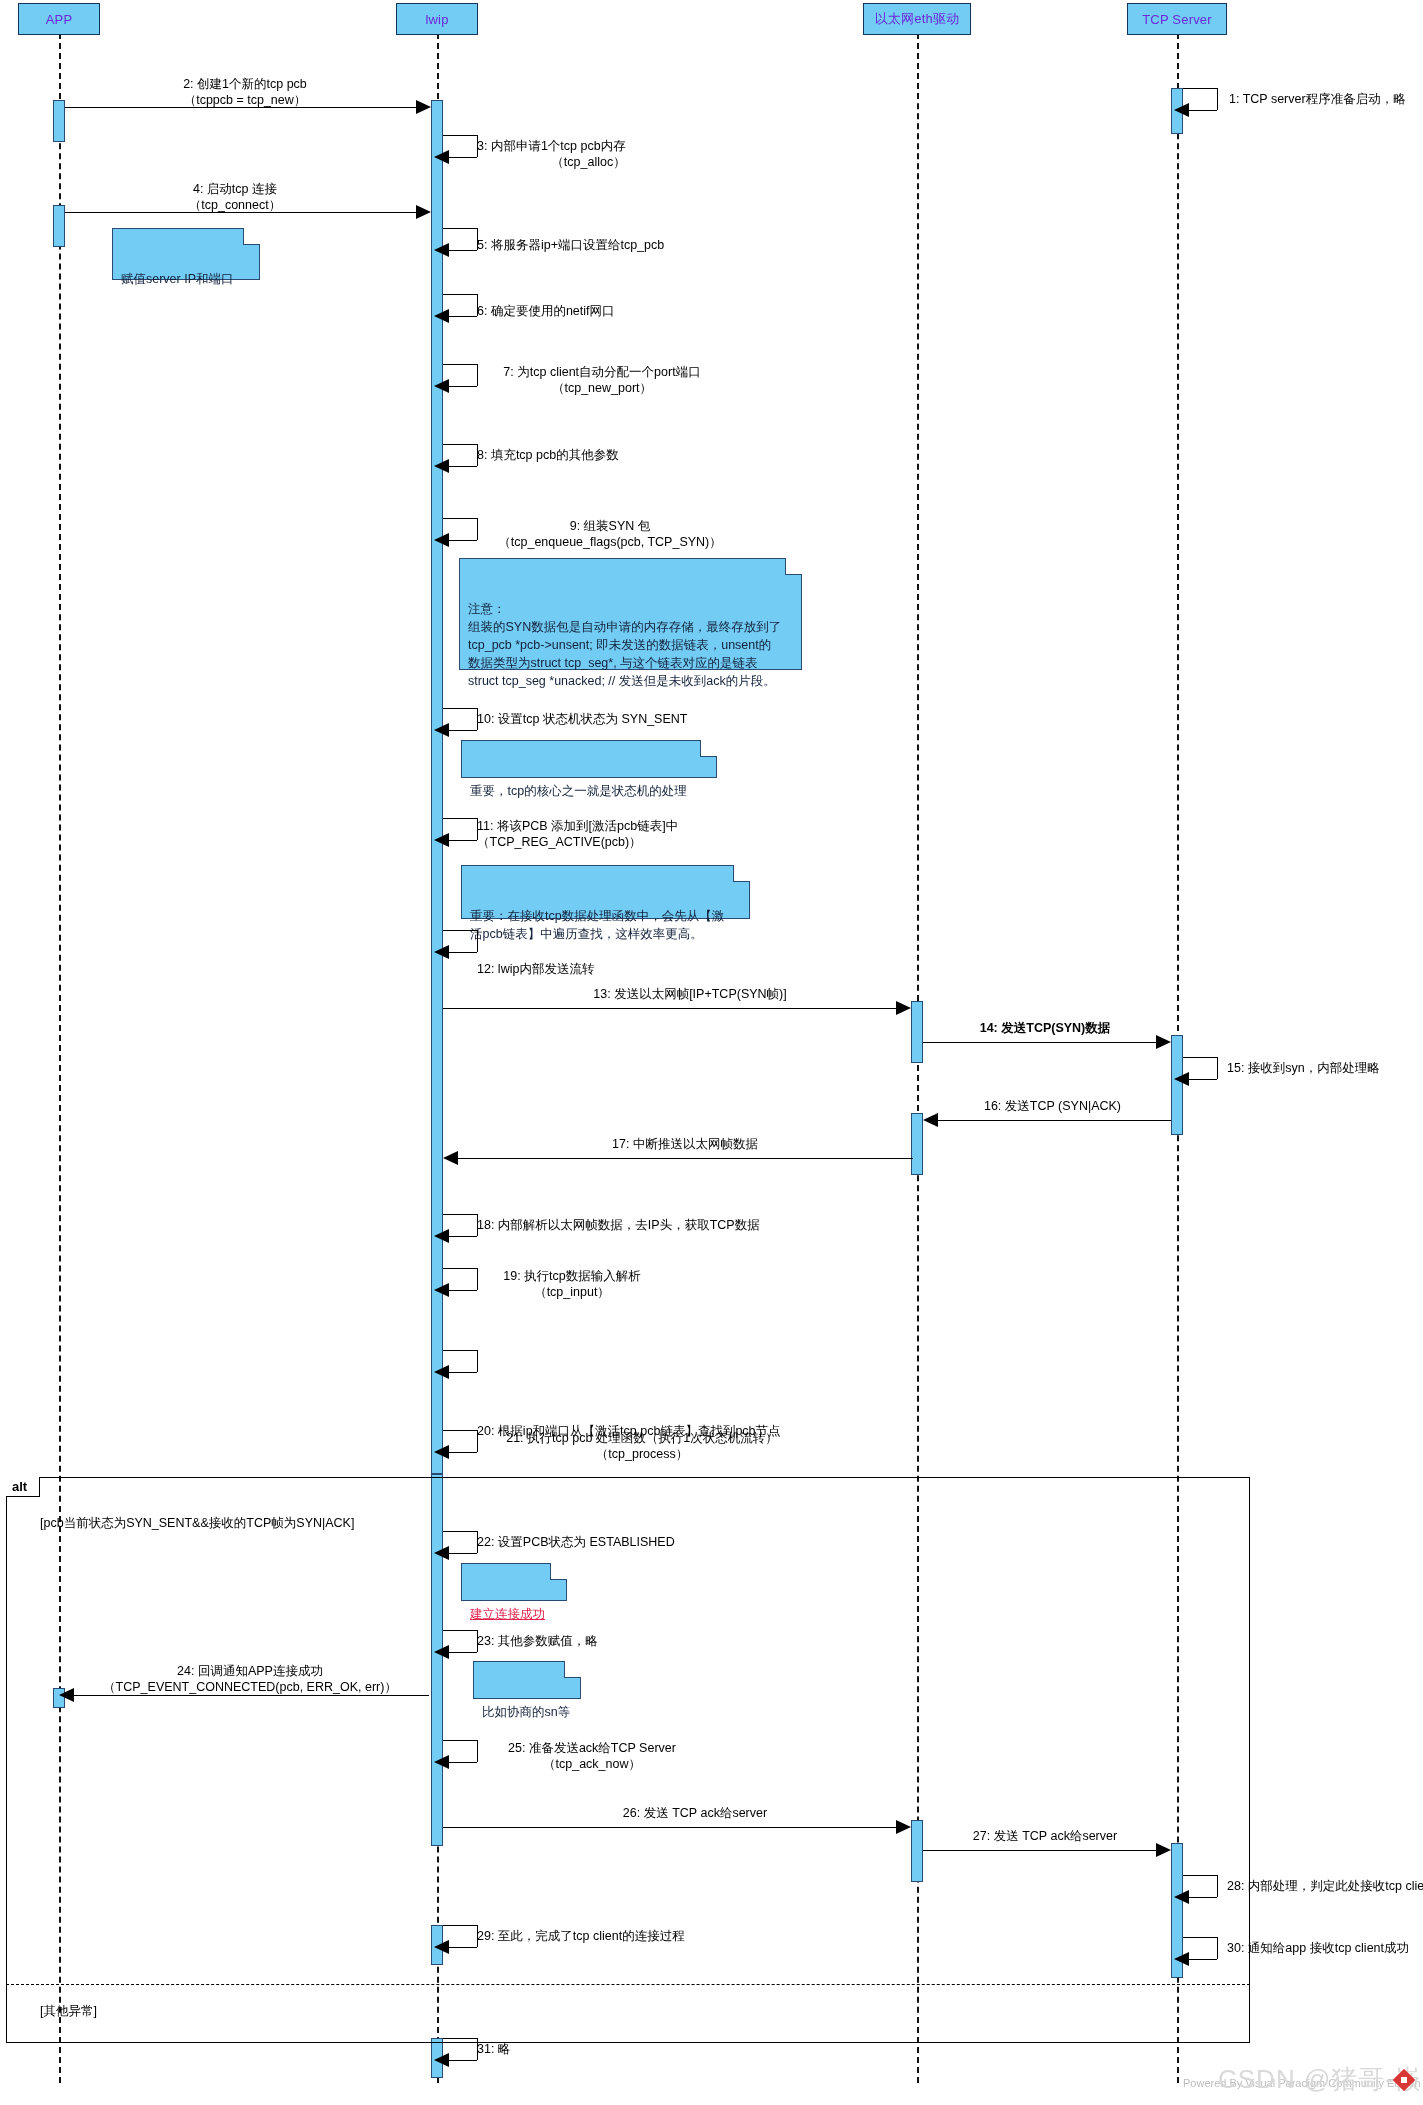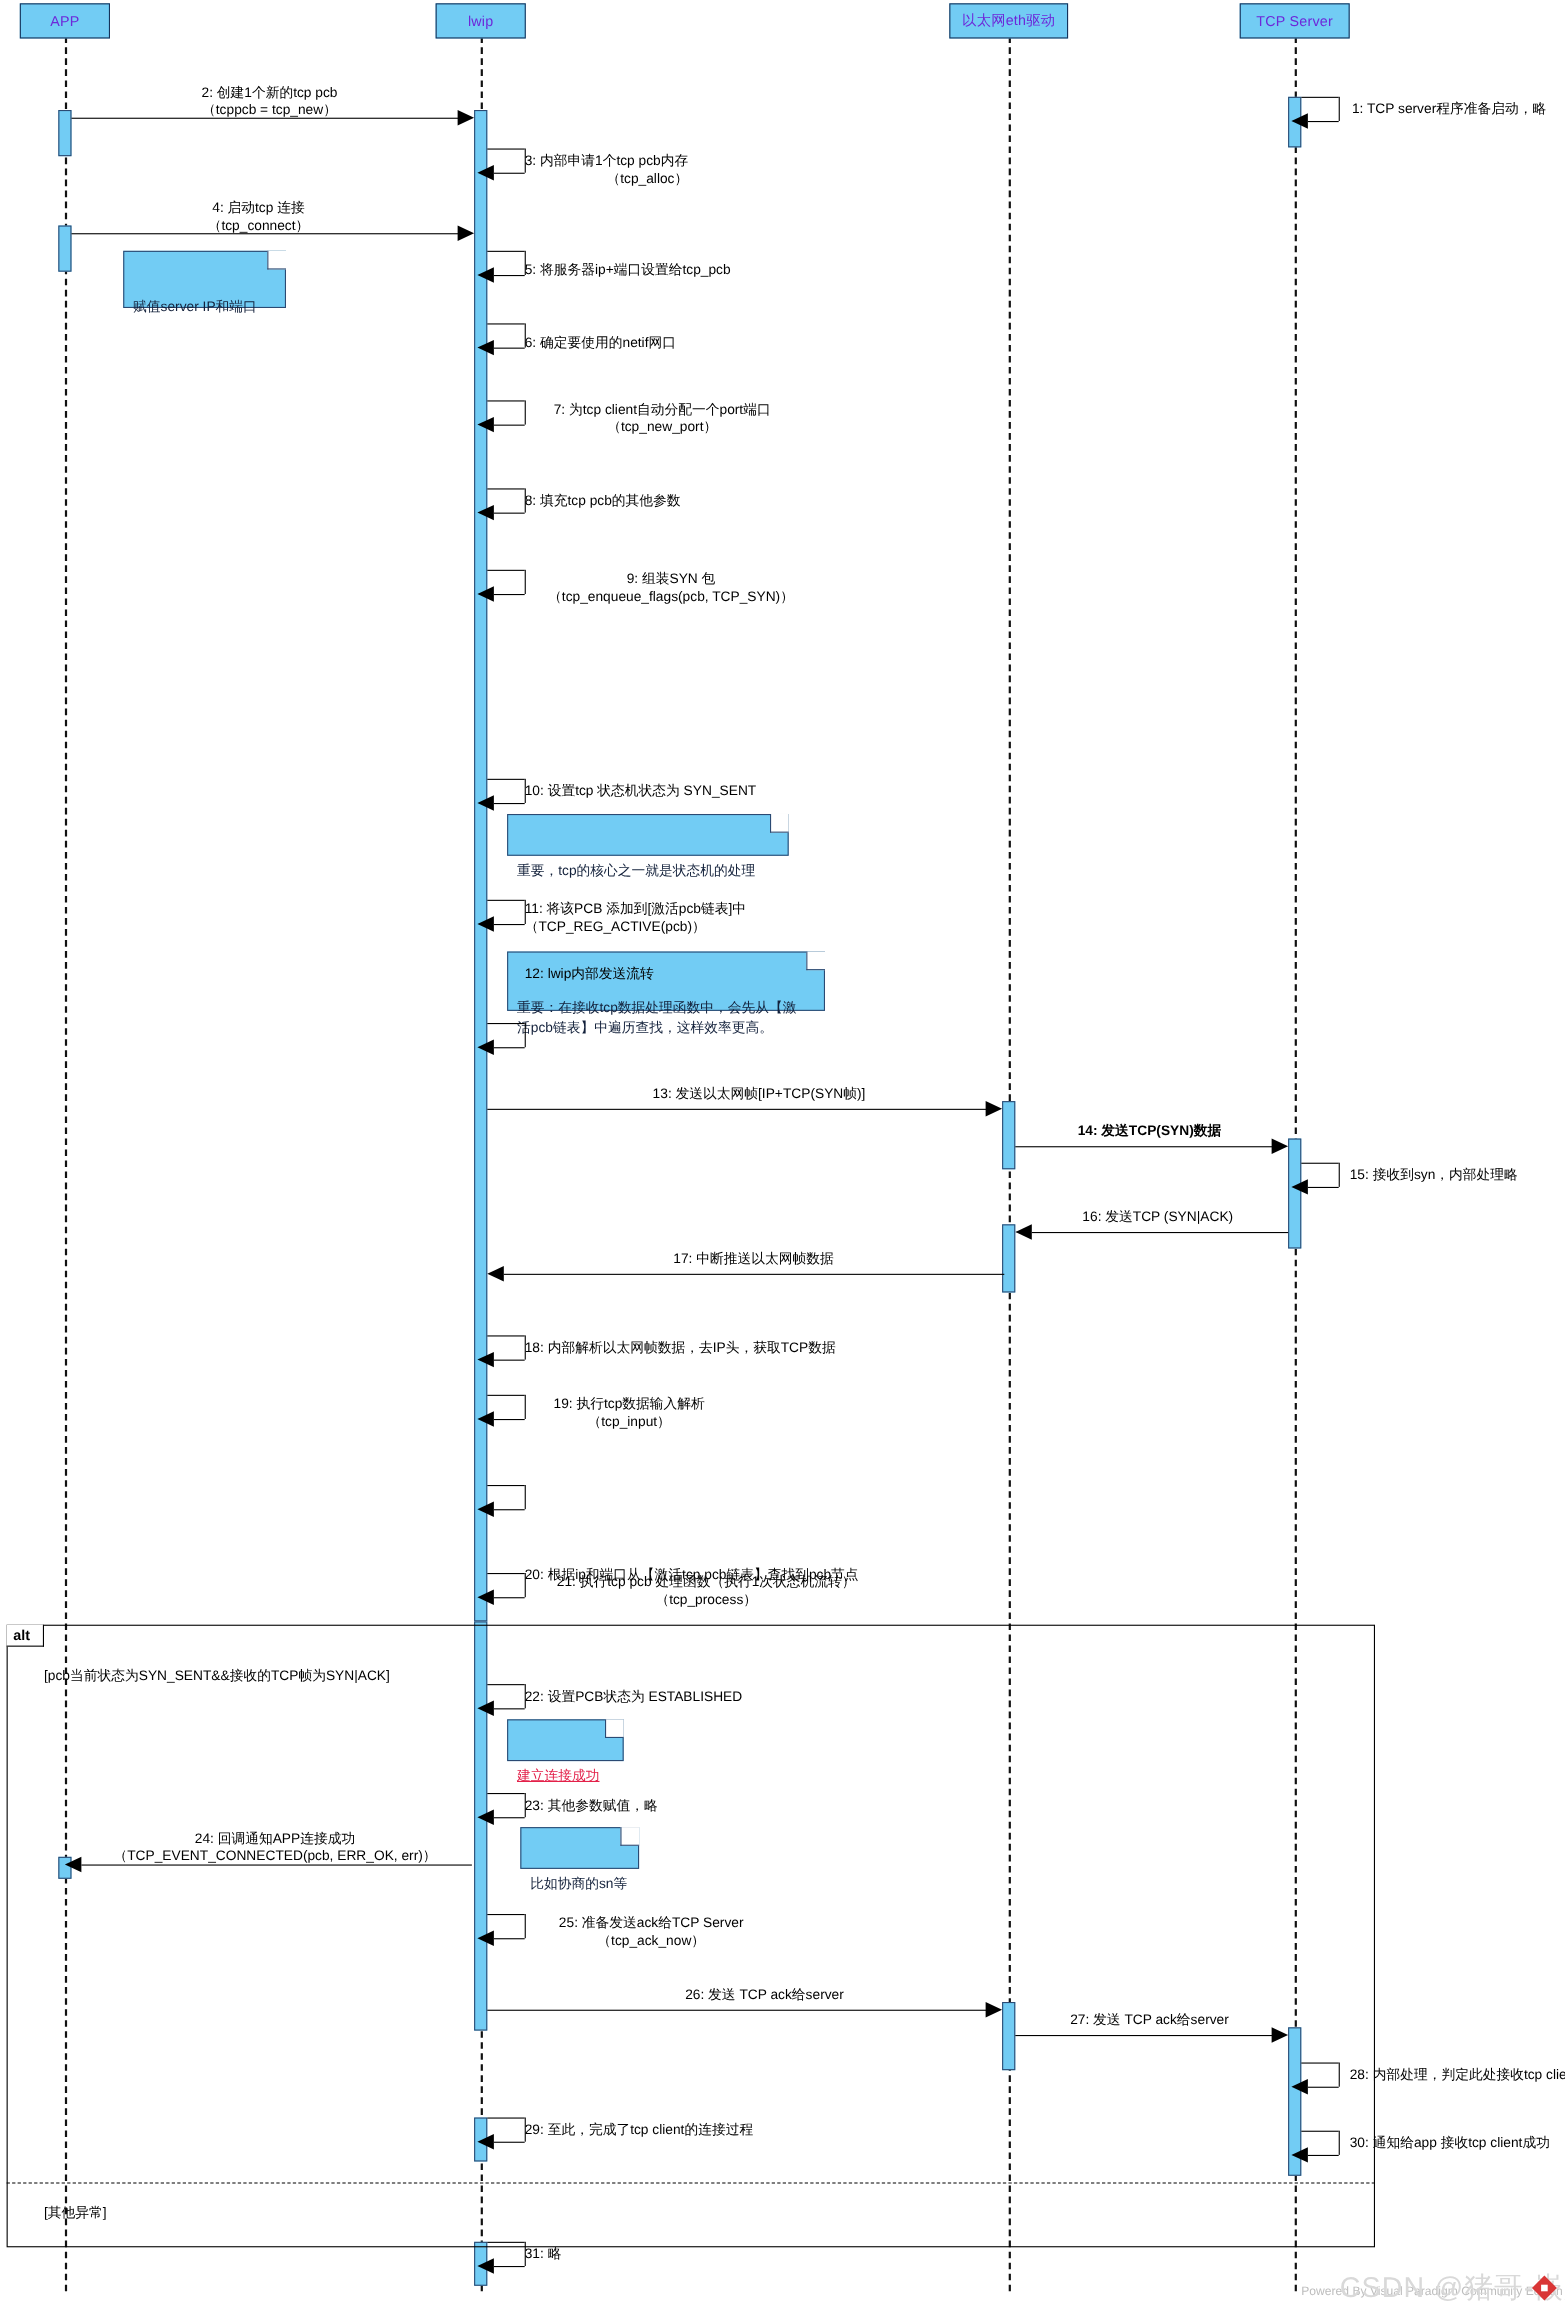--- a/index.html
+++ b/index.html
@@ -179,20 +179,28 @@
 
   <div class="selfmsg" style="left:443px; top:518px;">
     <div class="top"></div>
       <div class="side"></div>
       <div class="bot"></div>
       <div class="head"></div>
   </div>
   <div class="msg-label center" style="left:455px; top:518px; width:310px;">9: 组装SYN 包
 （tcp_enqueue_flags(pcb, TCP_SYN)）</div>
 
+  <div class="note" style="left:459px; top:558px; width:343px; height:112px;">
+    <span class="fold"></span>
+    <span>注意：
+组装的SYN数据包是自动申请的内存存储，最终存放到了
+tcp_pcb *pcb-&gt;unsent; 即未发送的数据链表，unsent的
+数据类型为struct tcp_seg*, 与这个链表对应的是链表
+struct tcp_seg *unacked; // 发送但是未收到ack的片段。</span>
+  </div>
 
   <div class="selfmsg" style="left:443px; top:708px;">
     <div class="top"></div>
       <div class="side"></div>
       <div class="bot"></div>
       <div class="head"></div>
   </div>
   <div class="msg-label" style="left:477px; top:711px;">10: 设置tcp 状态机状态为 SYN_SENT</div>
 
   <div class="note" style="left:461px; top:740px; width:256px; height:38px;">
@@ -214,21 +222,21 @@
     <span>重要：在接收tcp数据处理函数中，会先从【激
 活pcb链表】中遍历查找，这样效率更高。</span>
   </div>
 
   <div class="selfmsg" style="left:443px; top:930px;">
     <div class="top"></div>
       <div class="side"></div>
       <div class="bot"></div>
       <div class="head"></div>
   </div>
-  <div class="msg-label" style="left:477px; top:877px;">12: lwip内部发送流转</div>
+  <div class="msg-label" style="left:477px; top:961px;">12: lwip内部发送流转</div>
 
   <div class="msg-line" style="left:443px; top:1008px; width:460px;"></div>
   <div class="arrow-r" style="left:896px; top:1001px;"></div>
   <div class="msg-label center" style="left:490px; top:986px; width:400px;">13: 发送以太网帧[IP+TCP(SYN帧)]</div>
 
   <div class="msg-line" style="left:923px; top:1042px; width:240px;"></div>
   <div class="arrow-r" style="left:1156px; top:1035px;"></div>
   <div class="msg-label center" style="left:930px; top:1020px; width:230px;font-weight:bold;">14: 发送TCP(SYN)数据</div>
 
   <div class="selfmsg" style="left:1183px; top:1057px;">

